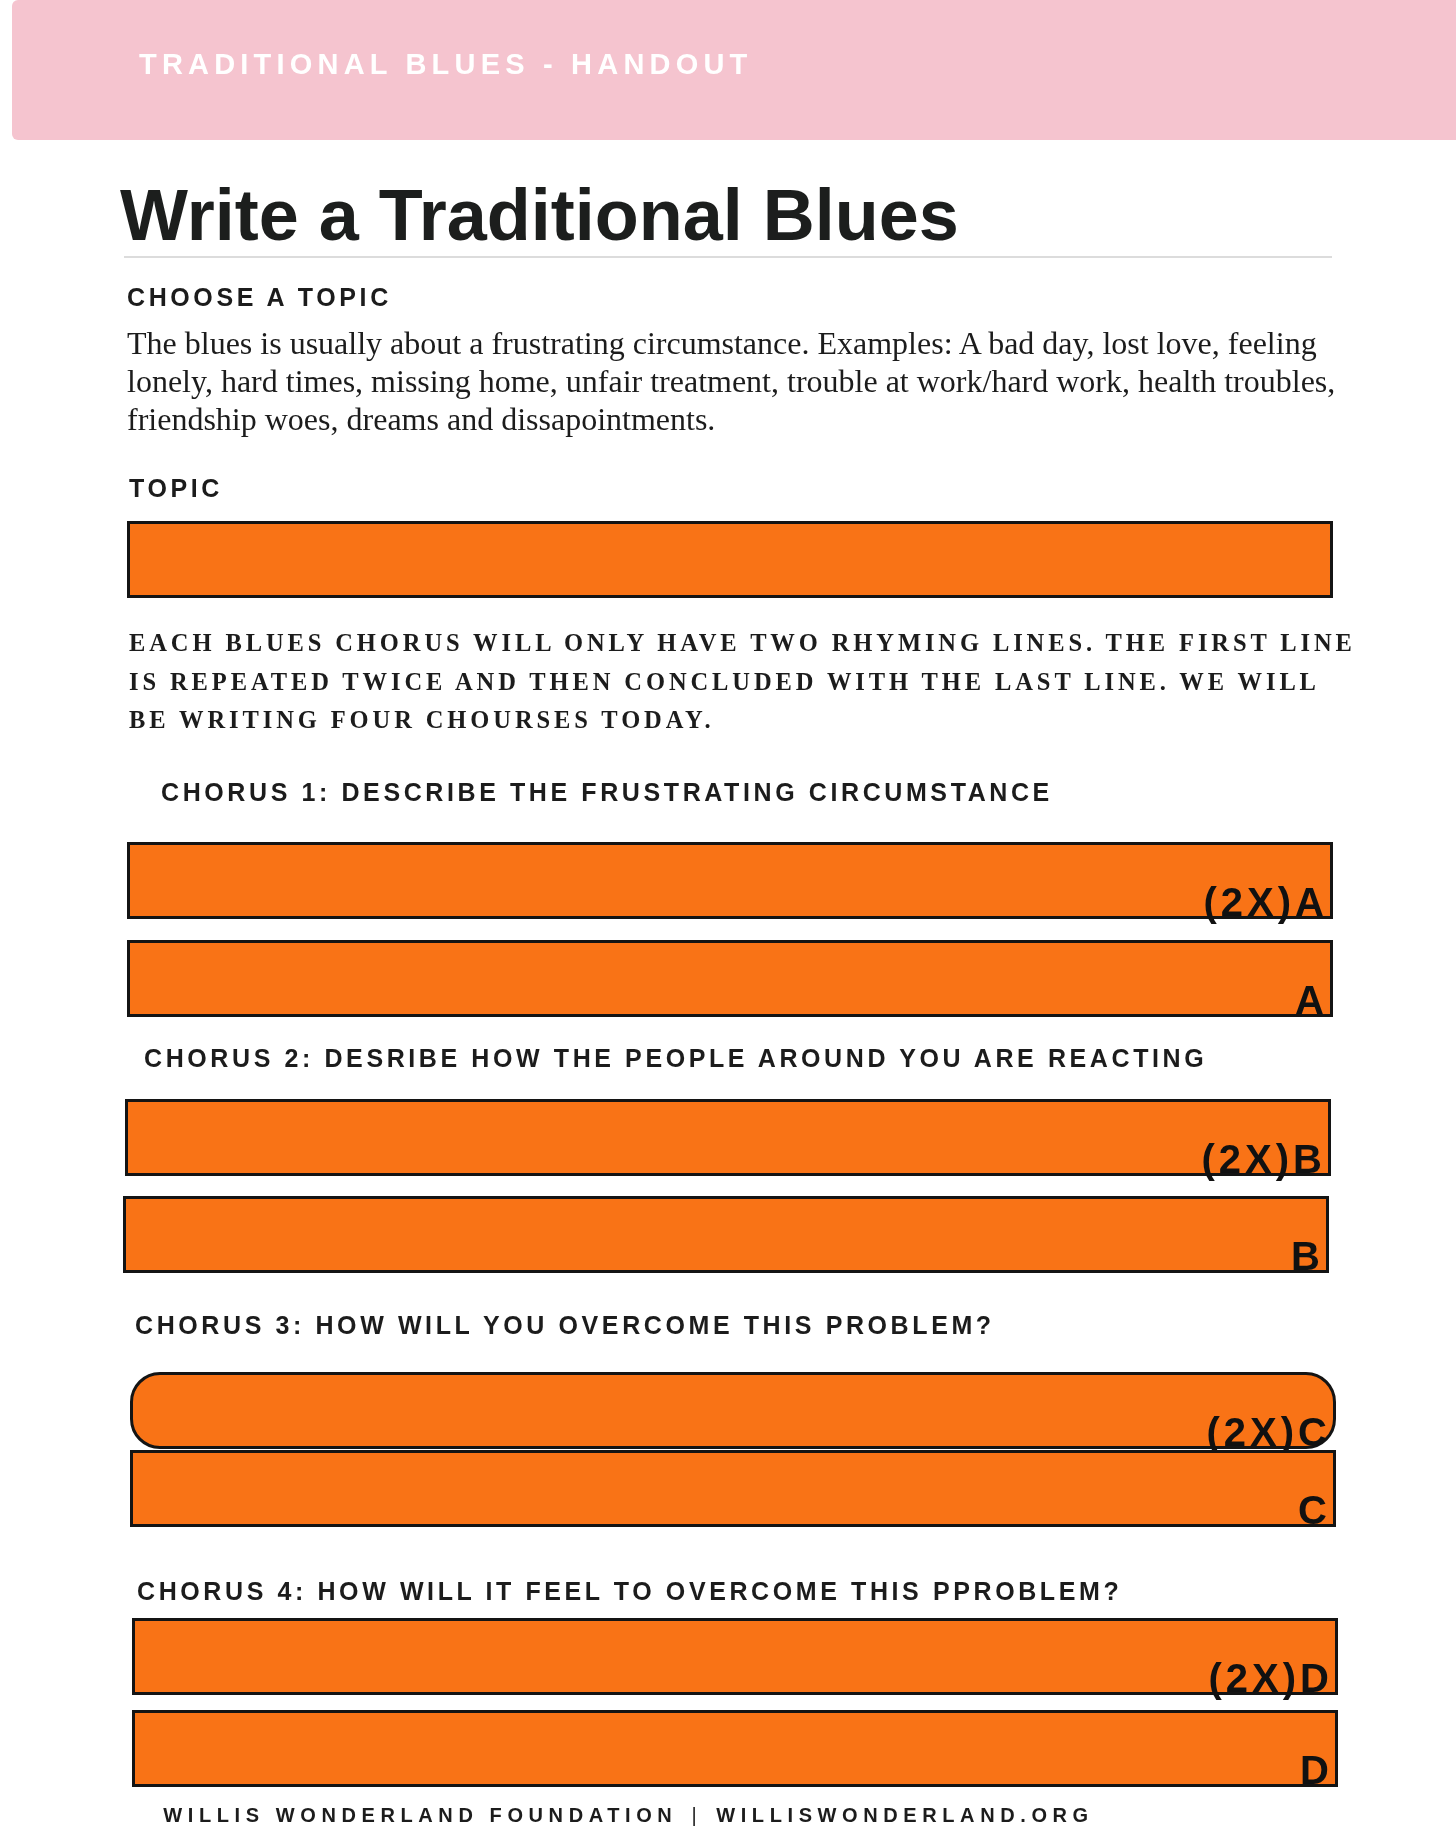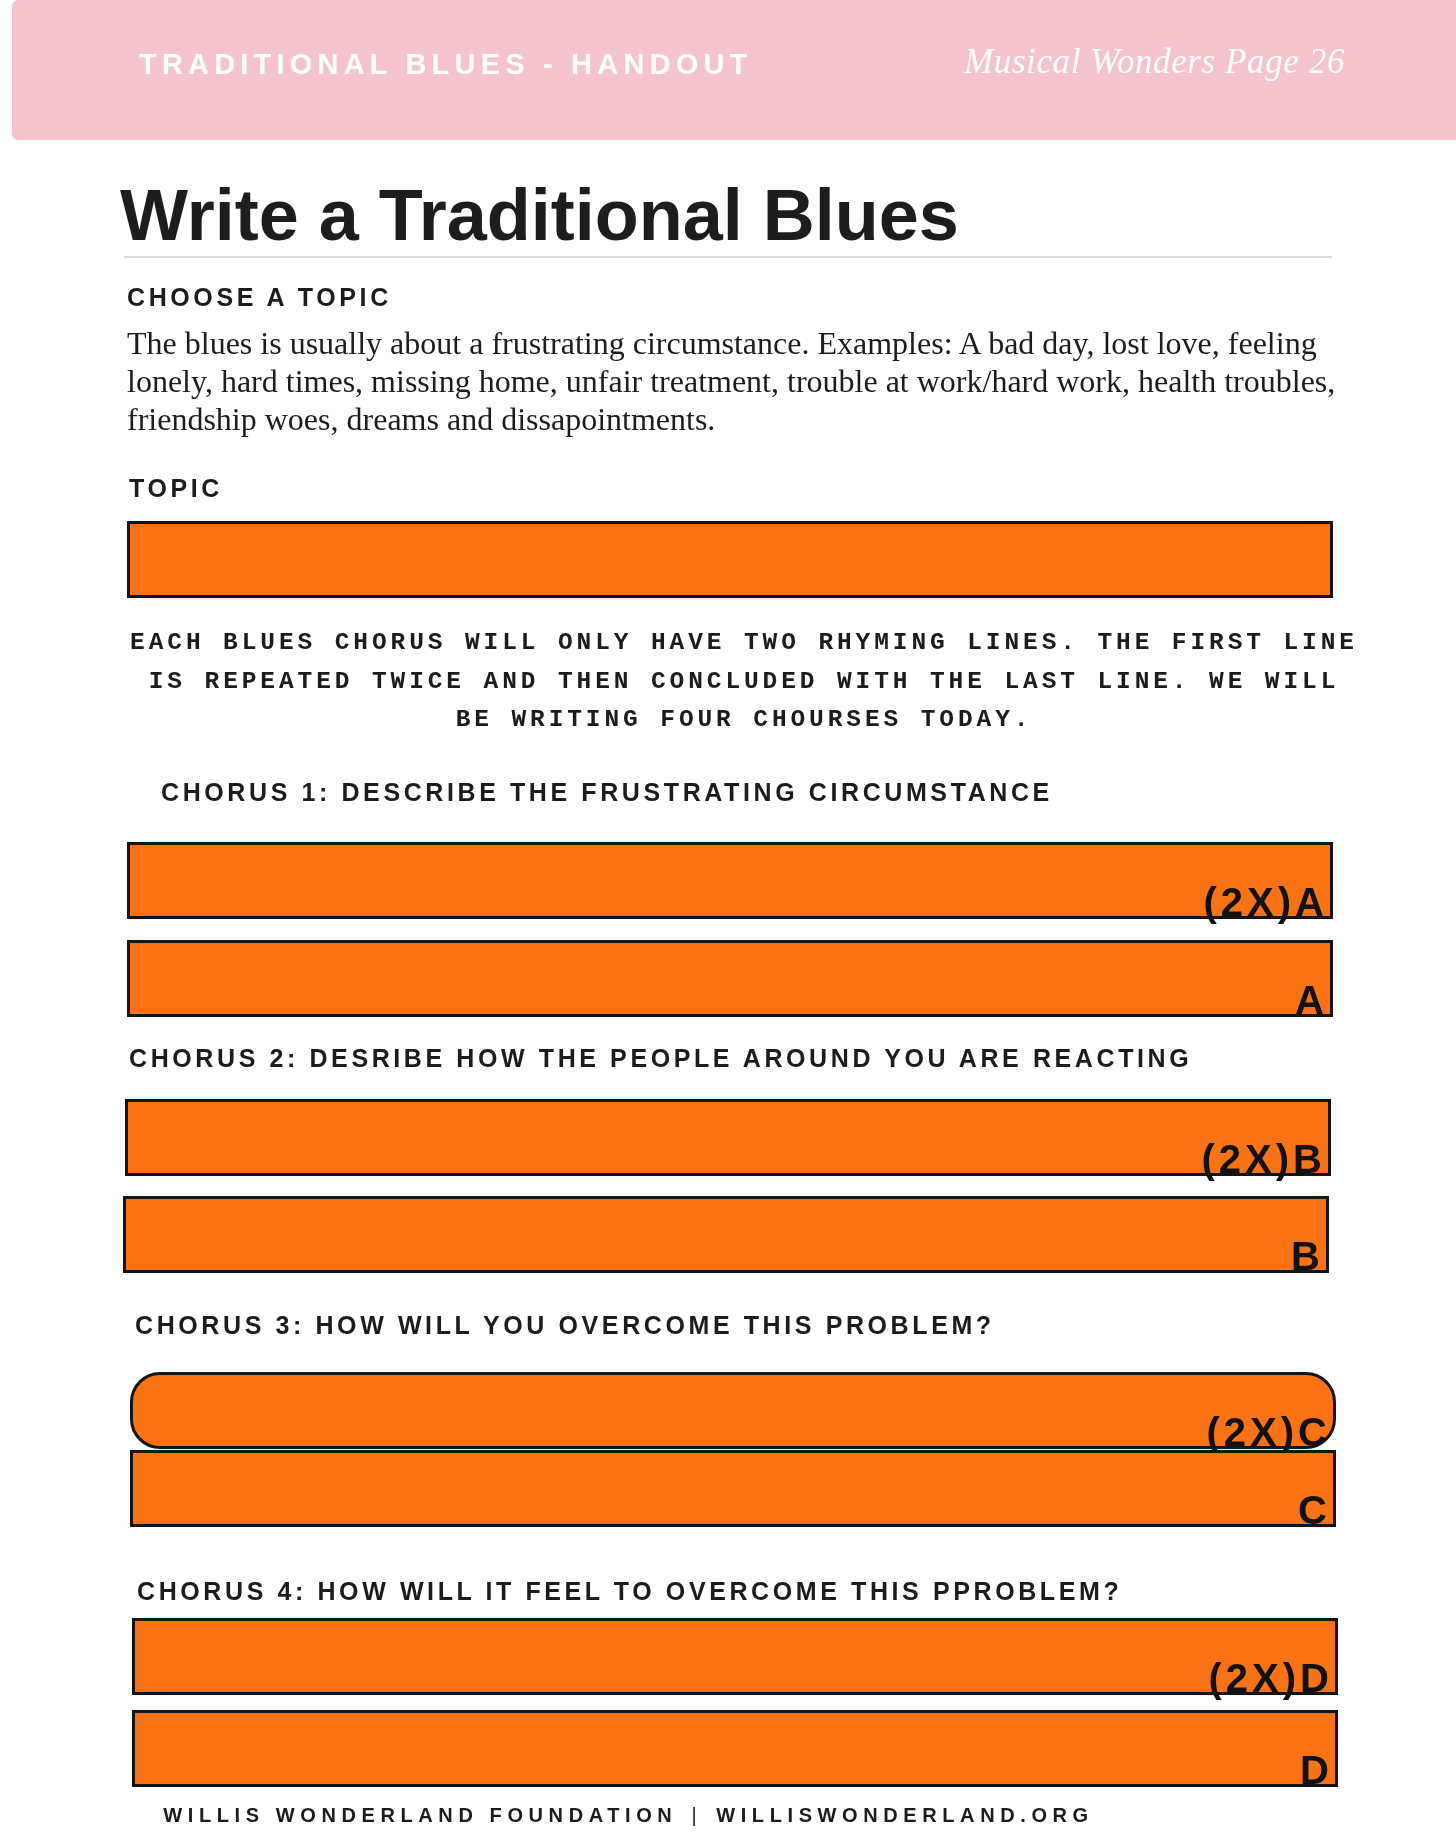--- a/index.html
+++ b/index.html
@@ -37,22 +37,22 @@
     font-family: "Liberation Sans", sans-serif; font-weight: bold;
     font-size: 25px; letter-spacing: 3.6px; color: #1c1c1c; white-space: nowrap;
   }
   .body-text {
     position: absolute; left: 127px; top: 324px; width: 1220px;
     font-family: "Liberation Serif", serif; font-size: 32px; line-height: 38px;
     color: #1c1c1c;
   }
   .instructions {
     position: absolute; left: 129px; top: 624px; width: 1230px;
-    font-family: Liberation Mono, monospace; font-weight: bold;
-    font-size: 24.5px; line-height: 38.5px; letter-spacing: 3.9px; color: #1c1c1c; text-align: center;
+    font-family: Liberation Serif, serif; font-weight: bold;
+    font-size: 24.5px; line-height: 38.5px; letter-spacing: 3.9px; color: #1c1c1c;
   }
 
   .box {
     position: absolute; height: 77px; width: 1206px;
     background: #f97316; border: 3px solid #141414;
   }
   .box-tag {
     position: absolute; right: 2px; bottom: -6px;
     font-family: "Liberation Sans", sans-serif; font-weight: bold;
     font-size: 40px; letter-spacing: 4px; color: #111111; line-height: 1;
@@ -63,21 +63,20 @@
     font-family: "Liberation Sans", sans-serif; font-weight: bold;
     font-size: 20px; letter-spacing: 5.6px; color: #1c1c1c;
   }
   .footer .sep { margin: 0 14px; font-weight: normal; }
 </style>
 </head>
 <body>
 
 <div class="header">
   <div class="header-left">TRADITIONAL BLUES - HANDOUT</div>
-  <div class="header-right">Musical Wonders Page 26</div>
 </div>
 
 <h1 class="title">Write a Traditional Blues</h1>
 <div class="title-rule"></div>
 
 <div class="label" style="left:127px; top:283px;">CHOOSE A TOPIC</div>
 <p class="body-text">The blues is usually about a frustrating circumstance.  Examples: A bad day, lost love, feeling lonely, hard times, missing home, unfair treatment, trouble at work/hard work, health troubles, friendship woes, dreams and dissapointments.</p>
 
 <div class="label" style="left:129px; top:474px;">TOPIC</div>
 <div class="box" style="left:127px; top:521px;"></div>
@@ -85,21 +84,21 @@
 <p class="instructions">EACH BLUES CHORUS WILL ONLY HAVE TWO RHYMING LINES. THE FIRST LINE IS REPEATED TWICE AND THEN CONCLUDED WITH THE LAST LINE. WE WILL BE WRITING FOUR CHOURSES TODAY.</p>
 
 <div class="label" style="left:129px; top:778px;margin-left:32px;">CHORUS 1: DESCRIBE THE FRUSTRATING CIRCUMSTANCE</div>
 <div class="box" style="left:127px; top:842px;">
   <span class="box-tag">(2X)A</span>
 </div>
 <div class="box" style="left:127px; top:940px;">
   <span class="box-tag">A</span>
 </div>
 
-<div class="label" style="left:129px; top:1044px;">CHORUS 2: DESRIBE HOW THE PEOPLE AROUND YOU ARE REACTING</div>
+<div class="label" style="left:144px; top:1044px;">CHORUS 2: DESRIBE HOW THE PEOPLE AROUND YOU ARE REACTING</div>
 <div class="box" style="left:125px; top:1099px;">
   <span class="box-tag">(2X)B</span>
 </div>
 <div class="box" style="left:123px; top:1196px;">
   <span class="box-tag">B</span>
 </div>
 
 <div class="label" style="left:135px; top:1311px;">CHORUS 3: HOW WILL YOU OVERCOME THIS PROBLEM?</div>
 <div class="box" style="left:130px; top:1372px;border-radius:30px;">
   <span class="box-tag">(2X)C</span>

